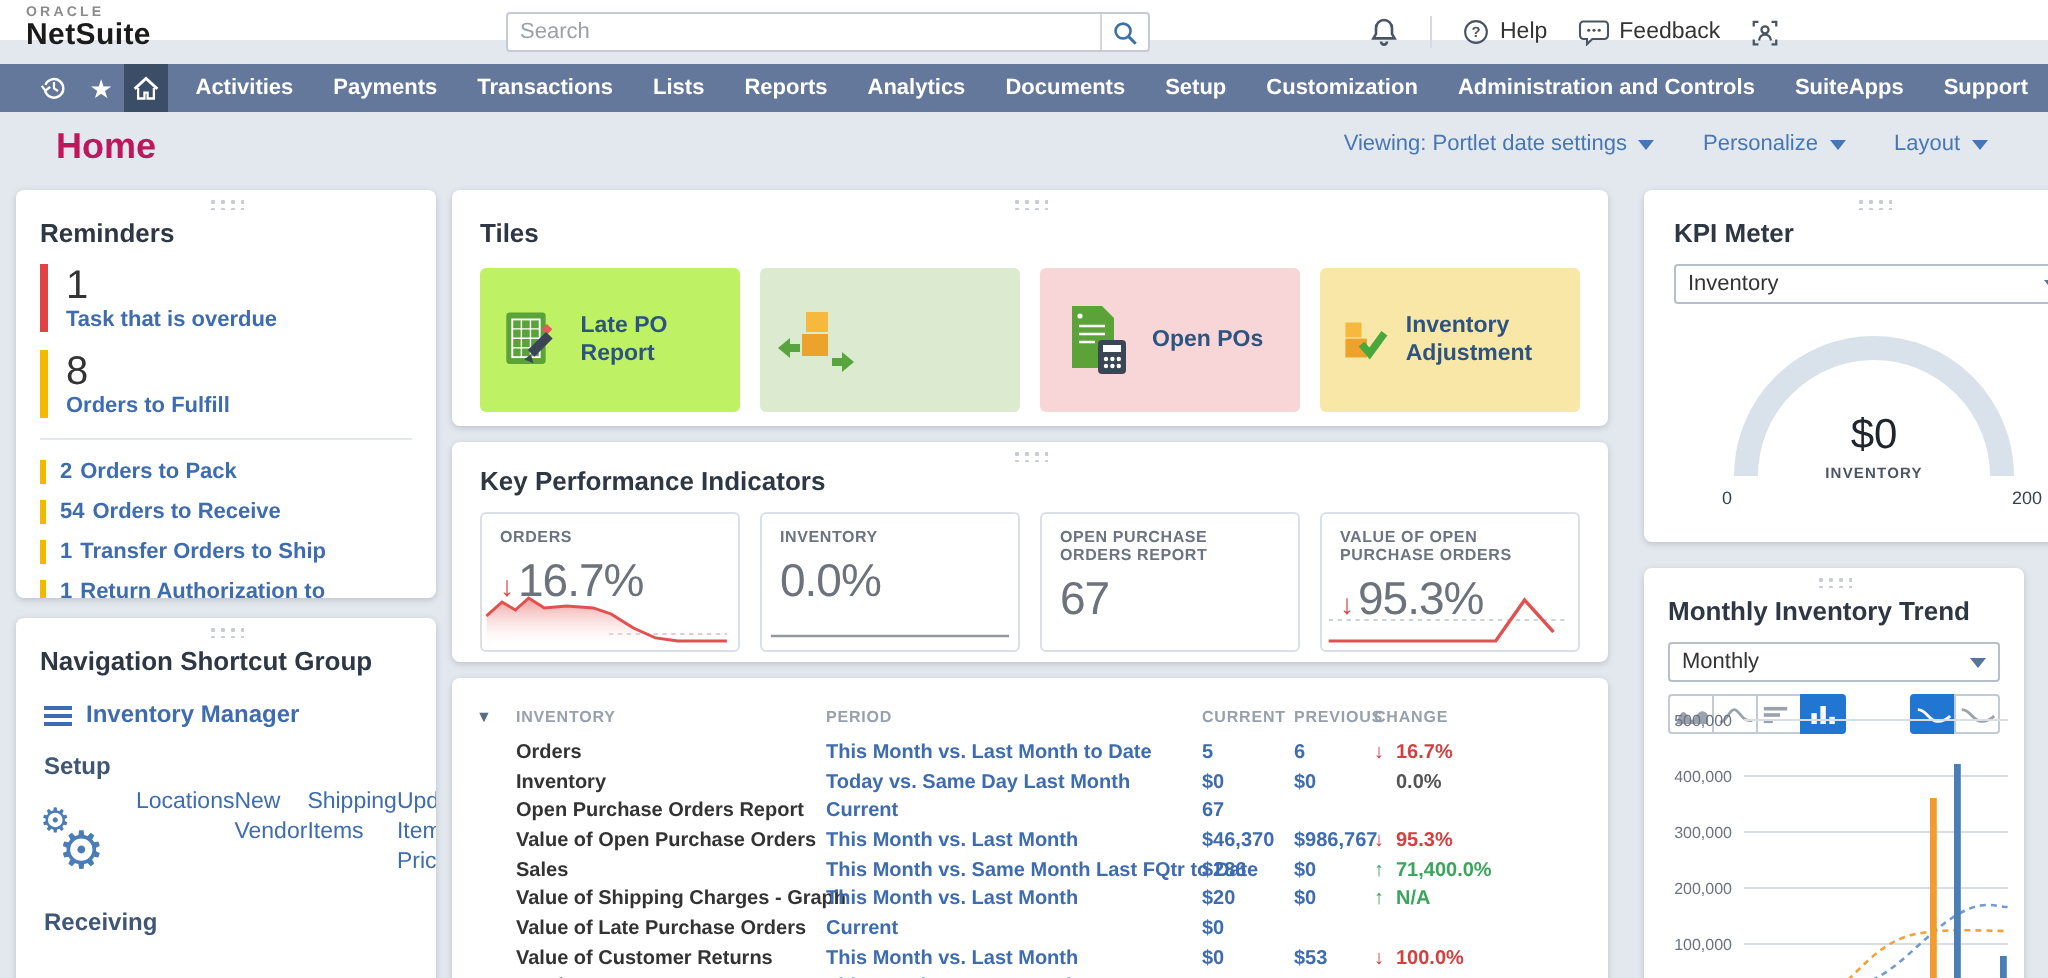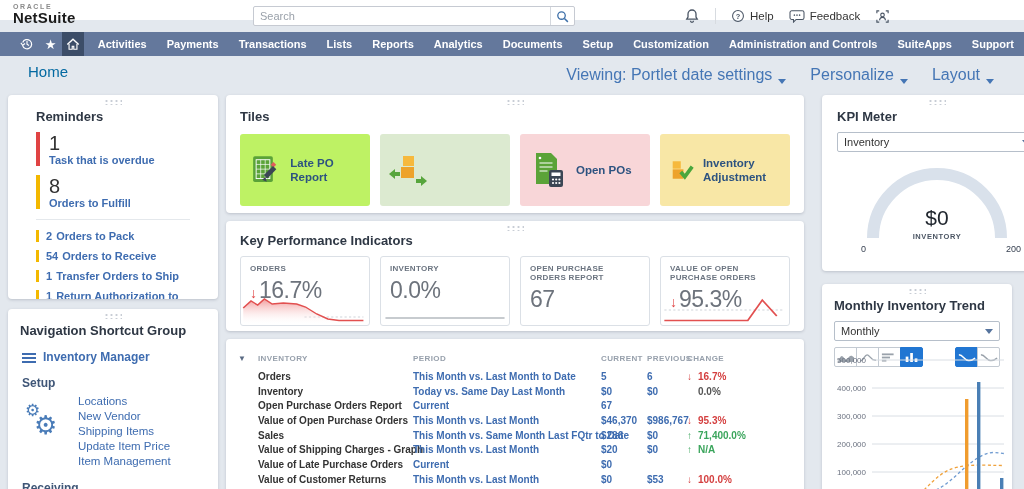--- a/index.html
+++ b/index.html
@@ -24,23 +24,23 @@
   
   .navbar{position:absolute;top:32px;left:0;width:1024px;height:24px;background:#64789c;display:flex;align-items:stretch}
   .nav-iconbtn{width:29px;display:flex;align-items:center;justify-content:center;cursor:pointer}
   .nav-iconbtn.first{margin-left:15px}
   .nav-home{width:26px;background:#3c4d68}
   .nav-items{display:flex;align-items:stretch;margin-left:4px}
   .nav-item{padding:0 10px;display:flex;align-items:center;font-size:11px;font-weight:bold;color:#fff;cursor:pointer;white-space:nowrap}
   .star-glyph{color:#fff;font-size:13px;line-height:1}
 
   
-  .page-title{position:absolute;left:28px;top:63px;font-size:15px;font-weight:normal;color:#0369a1}
+  .page-title{position:absolute;left:28px;top:63px;font-size:18px;font-weight:bold;color:#be185d}
   .page-controls{position:absolute;right:30px;top:66px;display:flex;gap:24px}
-  .pc-item{display:flex;align-items:flex-end;gap:6px;font-size:16px;color:#4576b5;cursor:pointer;white-space:nowrap}
+  .pc-item{display:flex;align-items:center;gap:6px;font-size:11px;color:#4576b5;cursor:pointer;white-space:nowrap}
   .caret{width:0;height:0;border-left:4px solid transparent;border-right:4px solid transparent;border-top:5px solid #4576b5;display:inline-block}
 
   
   .panel{position:absolute;background:#fff;border-radius:4px;box-shadow:0 1px 3px rgba(50,60,80,.22);overflow:hidden}
   .panel-title{font-size:13px;font-weight:bold;color:#2e3744}
   .grip{position:absolute;top:4px;left:50%;transform:translateX(-50%);width:18px;height:6px;
     background-image:radial-gradient(circle,#c8cdd5 1px,rgba(0,0,0,0) 1.2px);background-size:5px 4px}
 
   
   .rem-featured{display:flex;flex-direction:column;justify-content:center;padding-left:9px;margin:8px 0 9px 0}
@@ -53,21 +53,21 @@
   .rem-item .n{margin-right:4px}
 
   
   .mgr-row{display:flex;align-items:flex-end;gap:7px;margin:12px 0 2px 2px;cursor:pointer}
   .hamburger{width:14px;height:12px;padding-top:1px}
   .hamburger i{display:block;width:14px;height:2px;background:#3e6cb0;box-shadow:0 4px 0 #3e6cb0,0 8px 0 #3e6cb0}
   .mgr-label{font-size:12px;font-weight:bold;color:#3e6cb0}
   .sc-heading{font-size:12px;font-weight:bold;color:#3f5677;margin:12px 0 4px 2px}
   .sc-group{display:flex;gap:8px}
   .sc-icon{width:50px;display:flex;align-items:flex-start;justify-content:center;padding-top:6px}
-  .sc-links{display:flex;flex-direction:column}
+  .sc-links{display:flex;flex-direction:row}
   .sc-link{font-size:11.5px;color:#3e6cb0;line-height:15px;cursor:pointer}
   .gears{position:relative;width:40px;height:42px;color:#4a7cb8}
   .gears .g1{position:absolute;left:0;top:0;font-size:17px}
   .gears .g2{position:absolute;left:9px;top:10px;font-size:26px}
 
   
   .tiles-row{display:flex;gap:10px;margin-top:10px}
   .tile{flex:1;height:72px;border-radius:3px;display:flex;align-items:center;gap:8px;padding:0 8px;cursor:pointer}
   .tile-label{font-size:11.5px;font-weight:bold;color:#2d5380;line-height:1.25}
   .tile-blue{background:#bef264}.tile-green{background:#dcead0}.tile-yellow{background:#f8e7a6}.tile-pink{background:#f8d6d8}
@@ -205,21 +205,21 @@
     <div class="pc-item">
       <span>Personalize</span>
         <span class="caret"></span>
     </div>
     <div class="pc-item">
       <span>Layout</span>
         <span class="caret"></span>
     </div>
   </div>
 
-  <div class="panel" style="left:8px;top:95px;width:210px;height:204px;padding:14px 28px 10px">
+  <div class="panel" style="left:8px;top:95px;width:210px;height:204px;padding:14px 12px 10px">
     <div class="grip"></div>
     <div class="panel-title">Reminders</div>
     <div class="rem-featured bar-red">
       <div class="cnt">1</div>
       <div class="lbl">Task that is overdue</div>
     </div>
     <div class="rem-featured bar-yel">
       <div class="cnt">8</div>
       <div class="lbl">Orders to Fulfill</div>
     </div>

